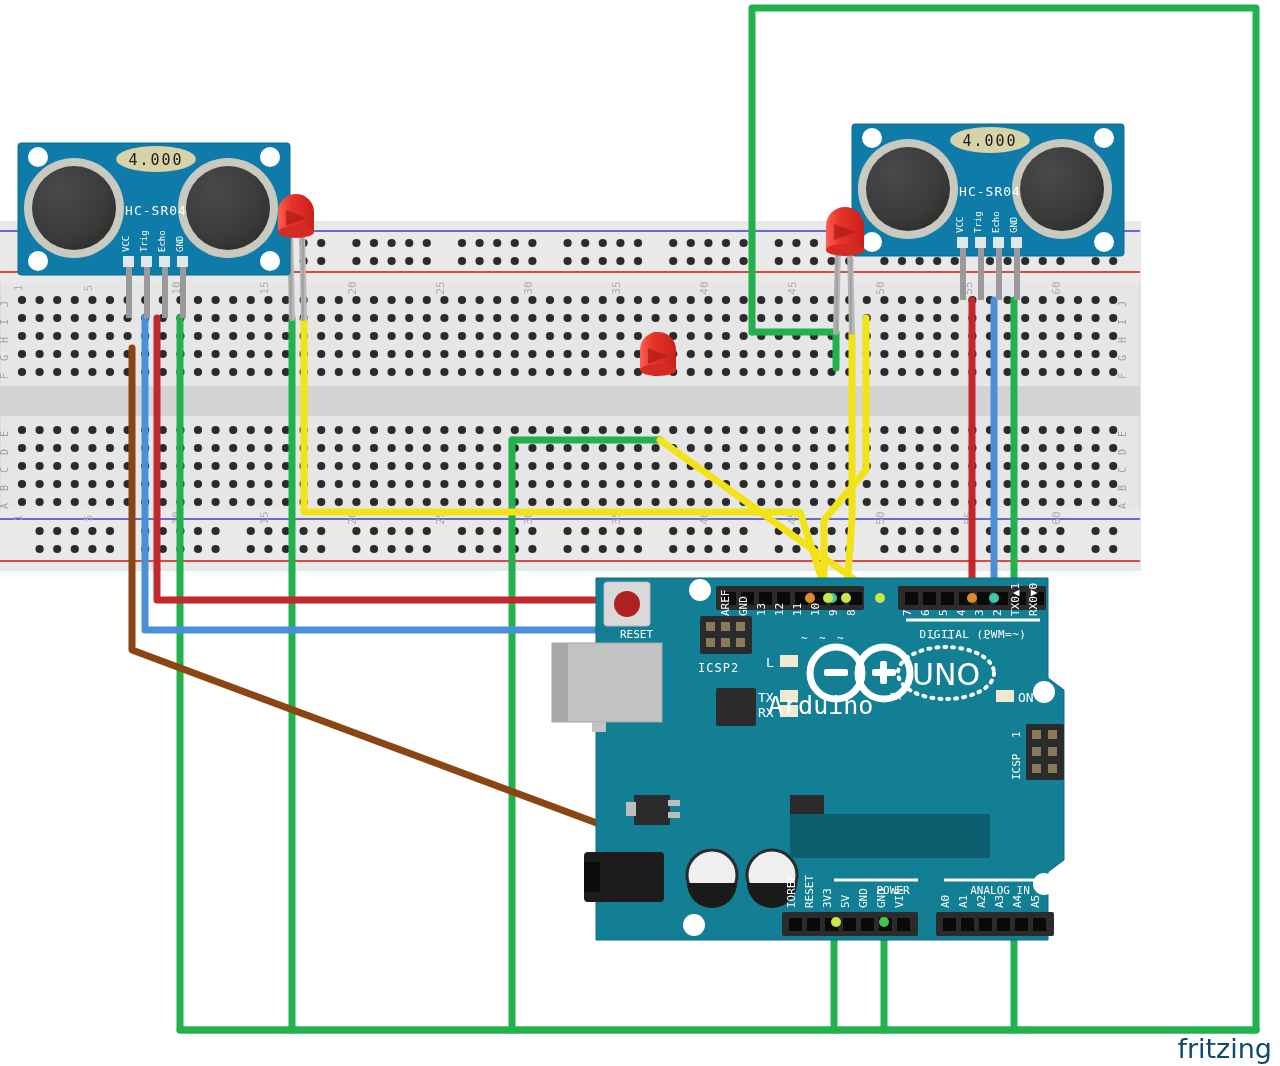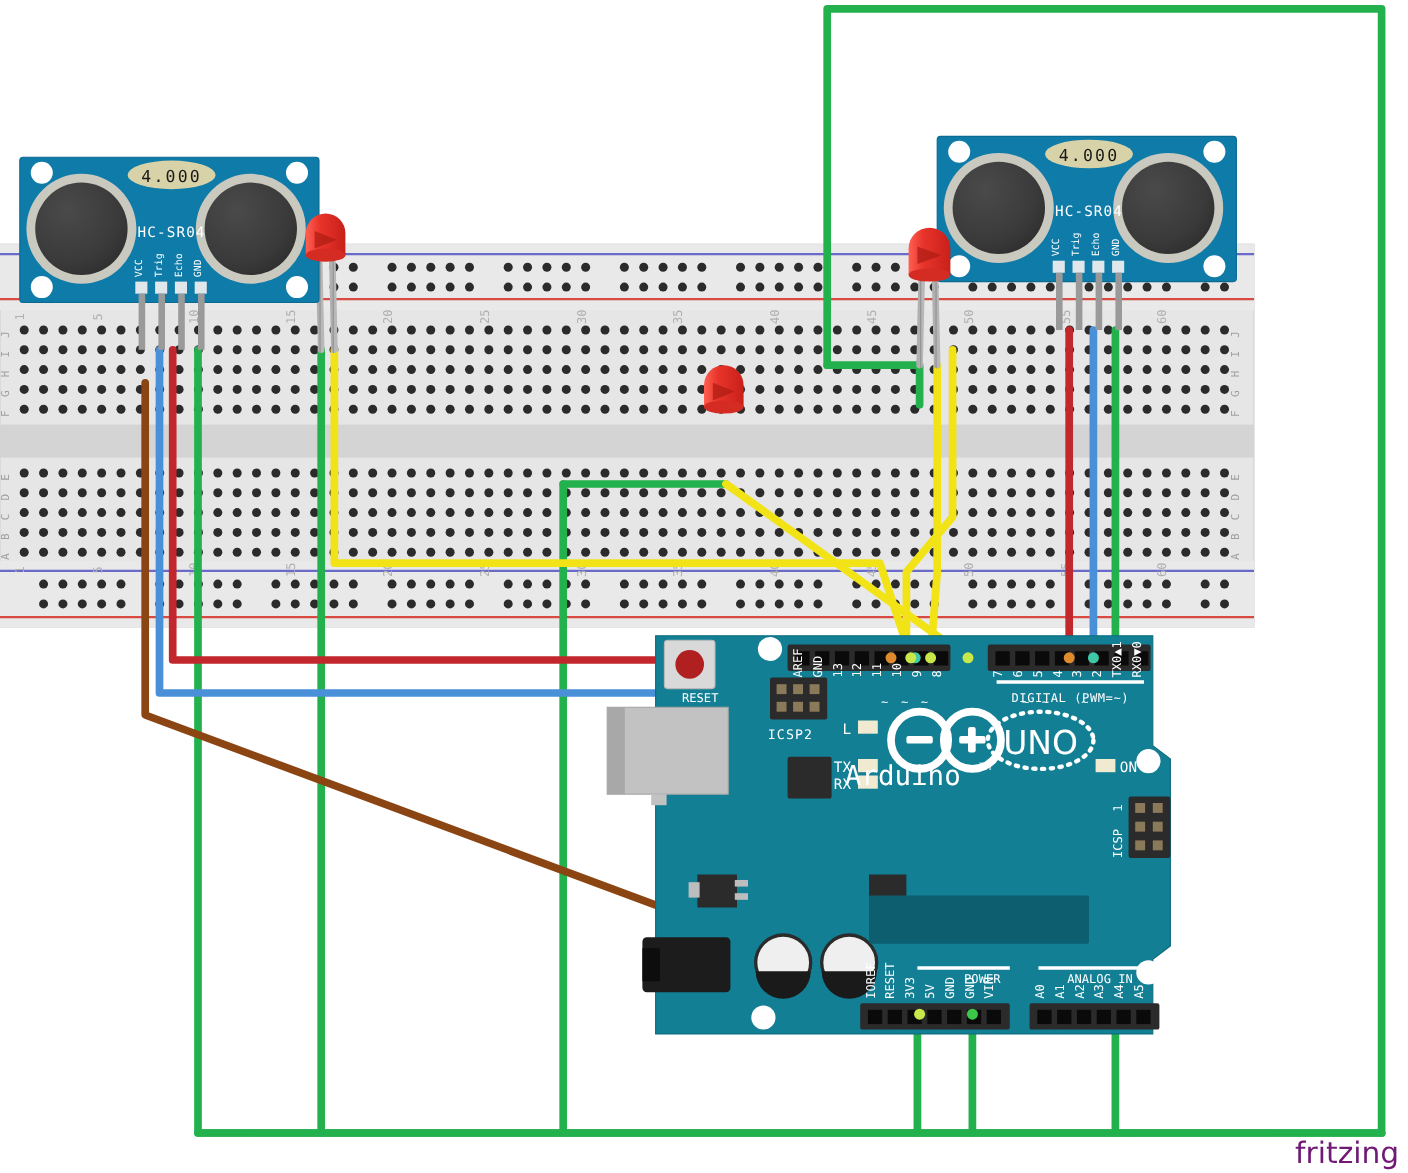--- a/index.html
+++ b/index.html
@@ -1,21 +1,21 @@
 <!DOCTYPE html>
 <html><head>
 <meta charset="utf-8">
 <style>
   html,body{margin:0;padding:0;background:#ffffff;}
   body{width:1280px;height:1066px;position:relative;overflow:hidden;
        font-family:"DejaVu Sans Mono","Liberation Mono",monospace;}
   #stage{position:absolute;left:0;top:0;width:1280px;height:1066px;}
   svg{display:block;}
   .wm{position:absolute;right:8px;bottom:2px;font-family:"DejaVu Sans","Liberation Sans",sans-serif;
-      font-size:27px;color:#701a75;letter-spacing:0px;font-weight:400;}
+      font-size:27px;color:#0c4a6e;letter-spacing:0px;font-weight:400;}
 </style>
 </head>
 <body>
 
 <div id="stage">
 <svg width="1280" height="1066" viewBox="0 0 1280 1066" xmlns="http://www.w3.org/2000/svg">
 
   <defs>
 
     <linearGradient id="ledGrad" x1="0" y1="0" x2="1" y2="0">

